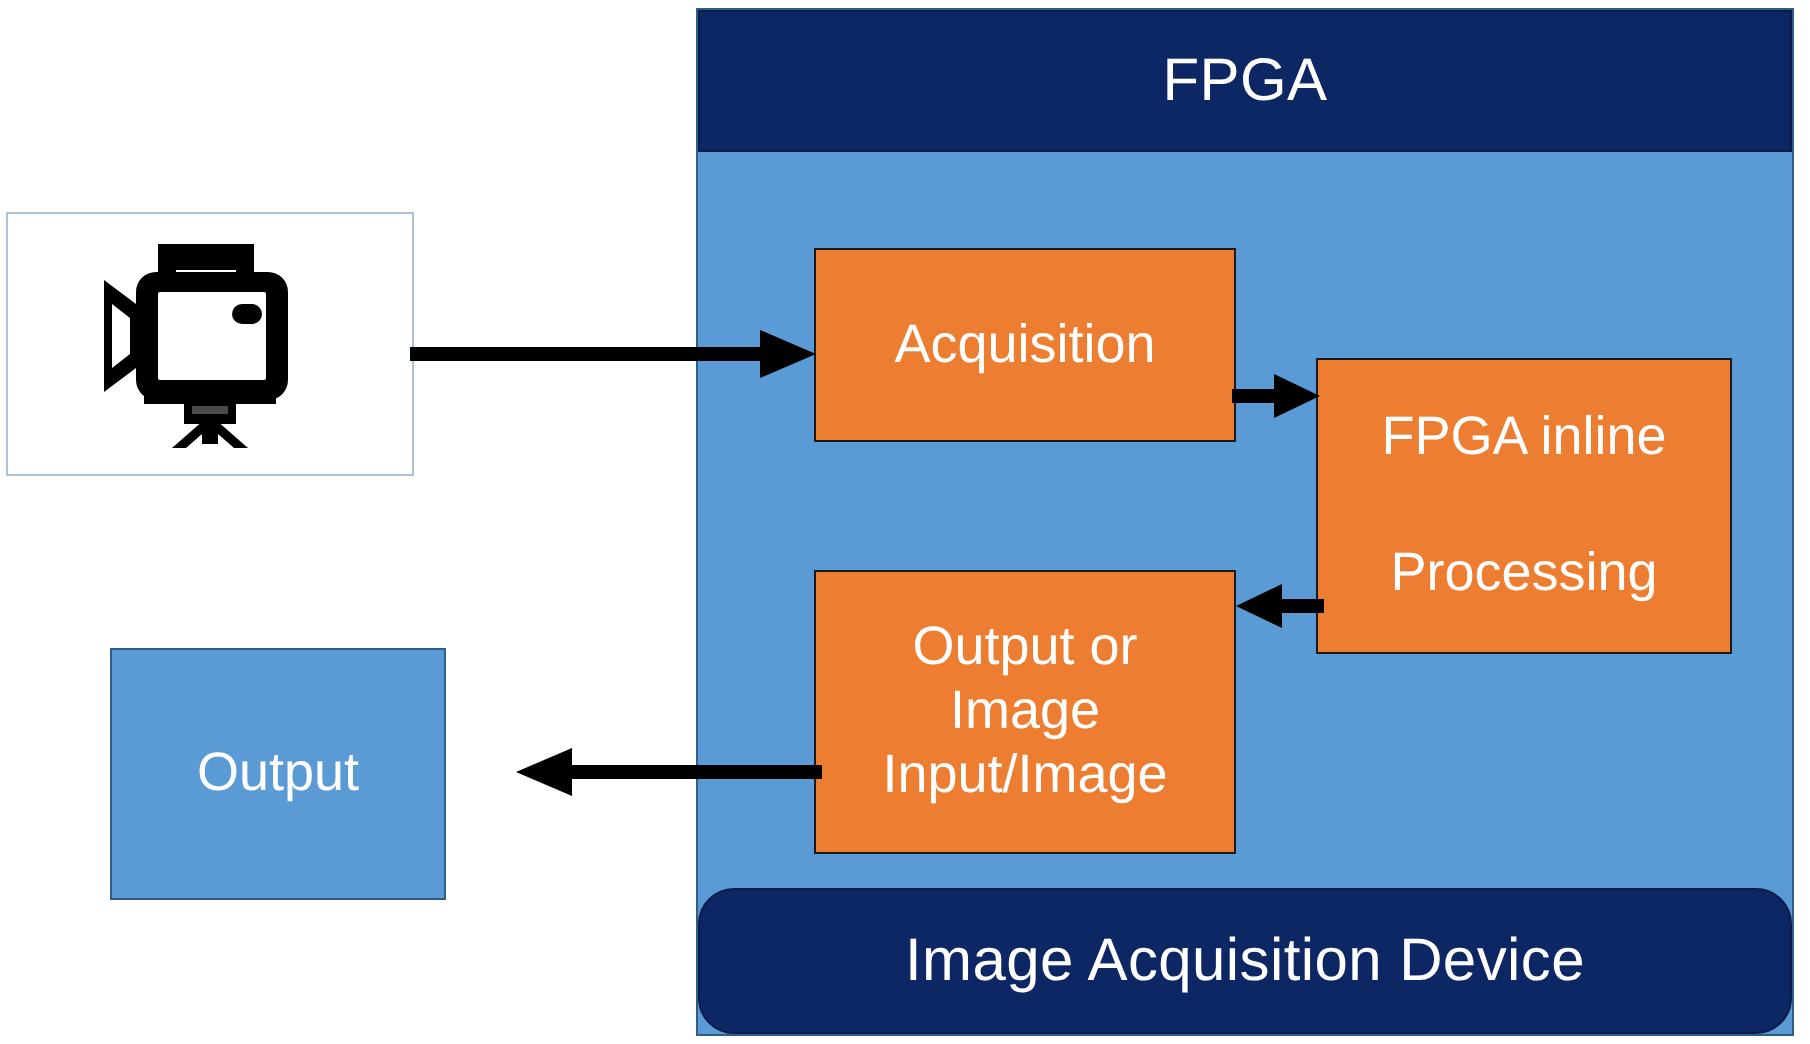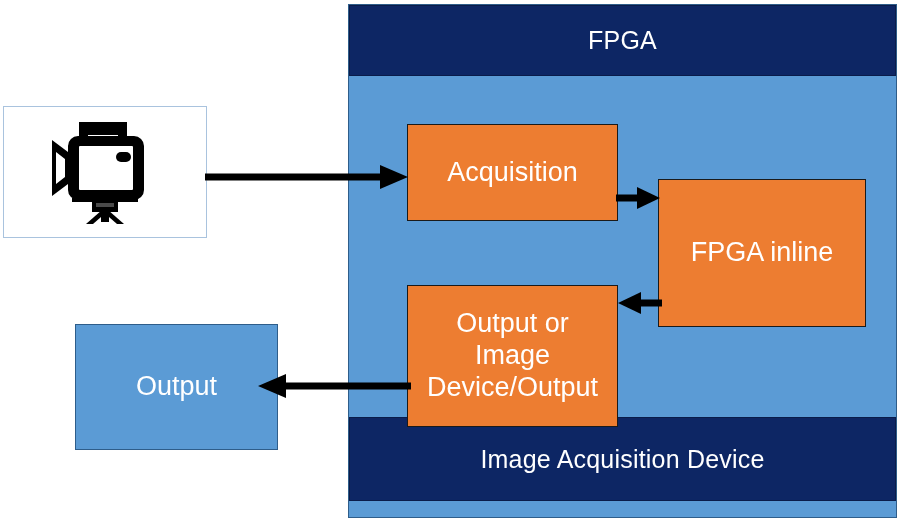--- a/index.html
+++ b/index.html
@@ -33,25 +33,25 @@
     position: absolute;
     left: 0;
     width: 100%;
     background: #0D2664;
     border: 1px solid #0a1c4a;
     box-sizing: border-box;
     color: #ffffff;
     display: flex;
     align-items: center;
     justify-content: center;
-    font-size: 25px;
+    font-size: 30px;
     letter-spacing: 0.2px;
   }
   .banner-top { top: 0; height: 71px; }
-  .banner-bottom { bottom: 16px; height: 84px; }
+  .banner-bottom { bottom: 0; height: 73px; border-radius: 18px; }
 
   
   .box {
     position: absolute;
     box-sizing: border-box;
     display: flex;
     flex-direction: column;
     align-items: center;
     justify-content: center;
     color: #ffffff;
@@ -66,21 +66,21 @@
   .box-blue {
     background: #5B9BD5;
     border: 1px solid #2e5d8a;
     font-size: 27px;
   }
   .box .ln { display: block; white-space: pre; }
 
   #box-acquisition { left: 407px; top: 124px; width: 211px; height: 97px; }
   #box-inline      { left: 658px; top: 179px; width: 208px; height: 148px; gap: 36px; }
   #box-io          { left: 407px; top: 285px; width: 211px; height: 142px; }
-  #box-output      { left: 55px;  top: 324px; width: 203px; height: 126px; margin-left: 20px; }
+  #box-output      { left: 55px;  top: 324px; width: 168px; height: 126px; }
 
   
   .camera-frame {
     position: absolute;
     left: 3px;
     top: 106px;
     width: 204px;
     height: 132px;
     background: #ffffff;
     border: 1px solid #a9c3de;
@@ -153,26 +153,27 @@
     </div>
 
   </div>
 
   <div class="box box-orange" id="box-acquisition">
     <span class="ln">Acquisition</span>
   </div>
 
   <div class="box box-orange" id="box-inline">
     <span class="ln">FPGA inline</span>
+    <span class="ln">Processing</span>
   </div>
 
   <div class="box box-orange" id="box-io">
     <span class="ln">Output or</span>
     <span class="ln">Image</span>
-    <span class="ln">Device/Output</span>
+    <span class="ln">Input/Image</span>
   </div>
 
   <svg class="arrow-svg" id="arrow-camera-acq" width="206" height="30" viewBox="0 0 206 30">
     <line x1="0" y1="15" x2="178" y2="15" stroke="#000000" stroke-width="7"></line>
     <polygon points="175,3 203,15 175,27" fill="#000000"></polygon>
   </svg>
 
   <svg class="arrow-svg" id="arrow-acq-inline" width="46" height="28" viewBox="0 0 46 28">
     <line x1="0" y1="14" x2="24" y2="14" stroke="#000000" stroke-width="7"></line>
     <polygon points="21,3 44,14 21,25" fill="#000000"></polygon>

